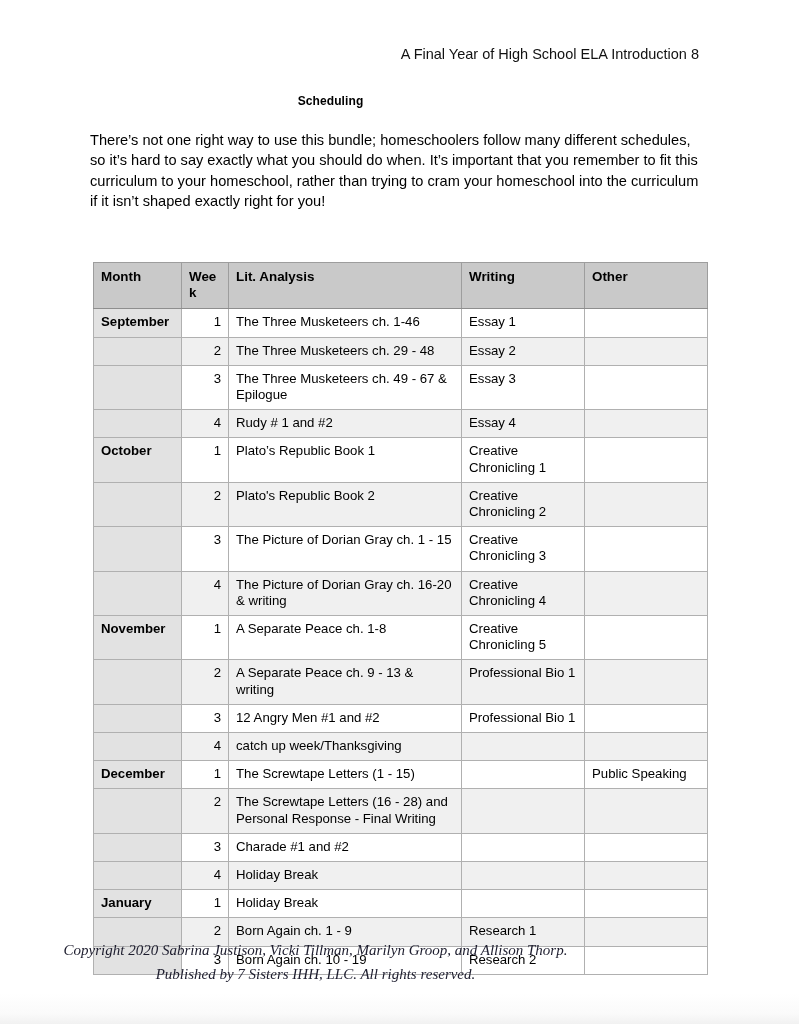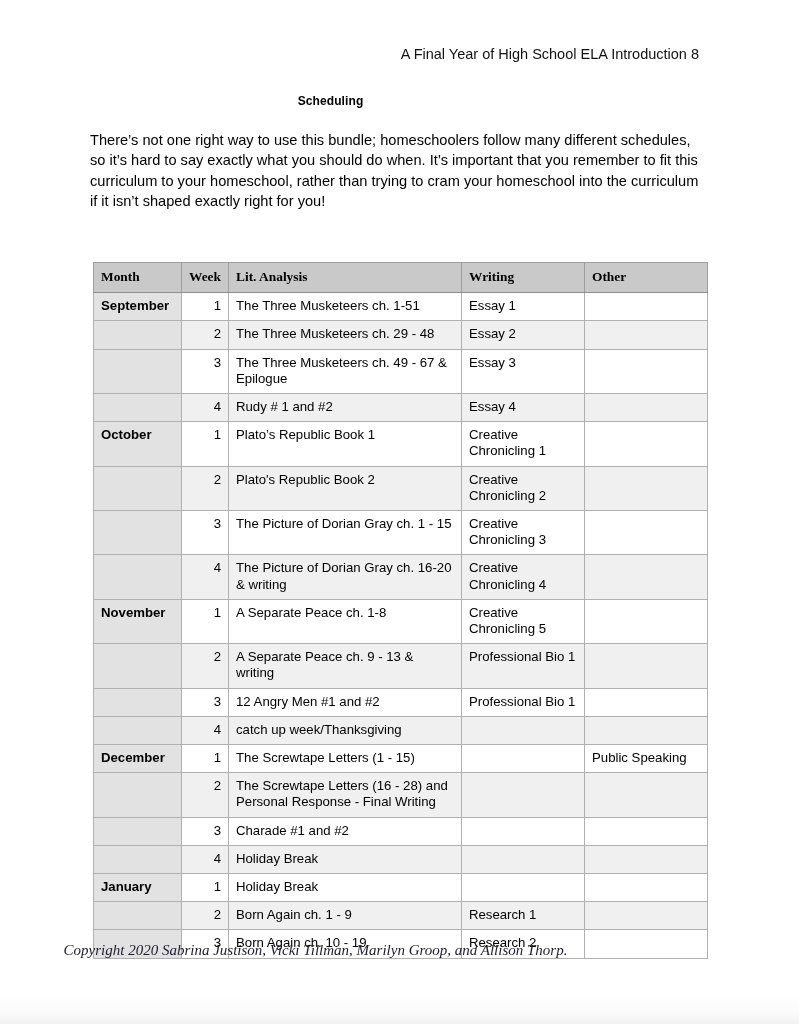--- a/index.html
+++ b/index.html
@@ -94,21 +94,20 @@
   }
   table.schedule thead th {
     background: #c9c9c9;
     font-weight: bold;
     text-align: left;
     border-color: #9d9d9d;
     border-bottom-color: #8e8e8e;
     padding-top: 6px;
     padding-bottom: 7px;
     font-size: 13.4px;
-    font-family: Liberation Serif, serif;
   }
   table.schedule thead th.h-week { text-align: left; margin-left: 8px; }
 
   td.month {
     background: #e2e2e2;
     font-weight: bold;
     white-space: nowrap;
   }
   td.month.empty { font-weight: normal; }
   td.week { text-align: right; }
@@ -161,21 +160,21 @@
           <th class="h-week">Week</th>
           <th class="h-lit">Lit. Analysis</th>
           <th class="h-write">Writing</th>
           <th class="h-other">Other</th>
         </tr>
       </thead>
       <tbody id="schedule-body">
           <tr class="band-light">
             <td class="month">September</td>
             <td class="week">1</td>
-            <td class="lit">The Three Musketeers ch. 1-51</td>
+            <td class="lit">The Three Musketeers ch. 1-46</td>
             <td class="write">Essay 1</td>
             <td class="other"></td>
           </tr>
           <tr class="band-dark">
             <td class="month empty"></td>
             <td class="week">2</td>
             <td class="lit">The Three Musketeers ch. 29 - 48</td>
             <td class="write">Essay 2</td>
             <td class="other"></td>
           </tr>
@@ -297,15 +296,16 @@
             <td class="lit">Born Again ch. 10 - 19</td>
             <td class="write">Research 2</td>
             <td class="other"></td>
           </tr>
         </tbody>
     </table>
   </div>
 
   <div class="footer">
     <span class="line">Copyright 2020 Sabrina Justison, Vicki Tillman, Marilyn Groop, and Allison Thorp.</span>
+    <span class="line">Published by 7 Sisters IHH, LLC. All rights reserved.</span>
   </div>
 
 </div>
 
 </body></html>

